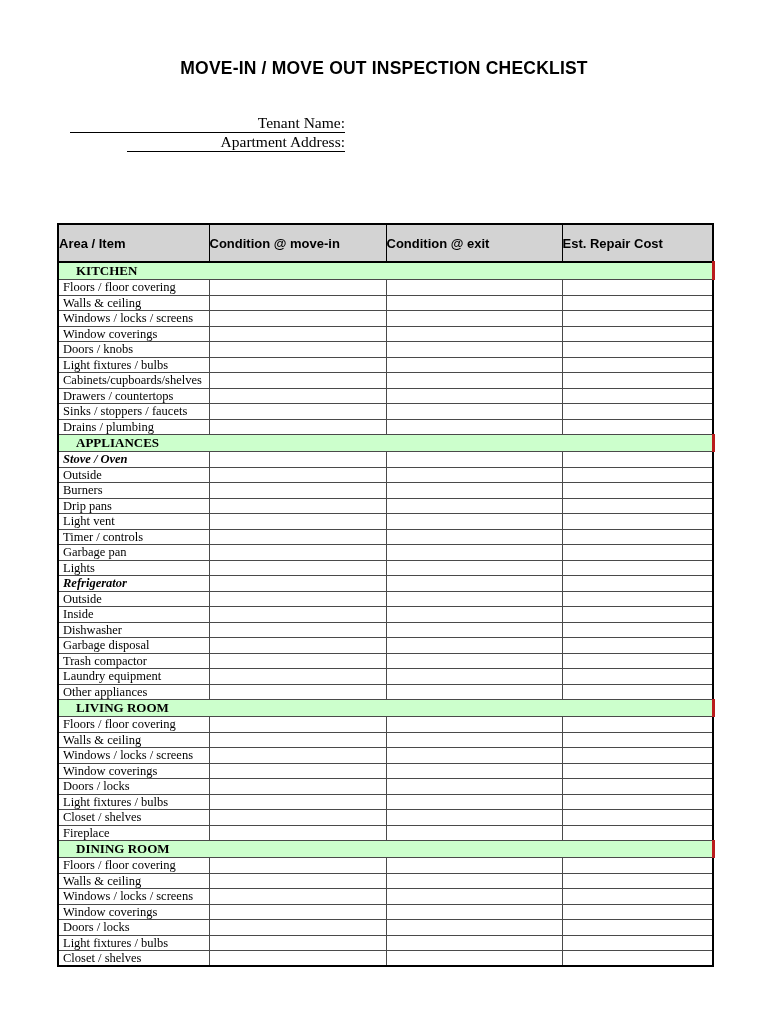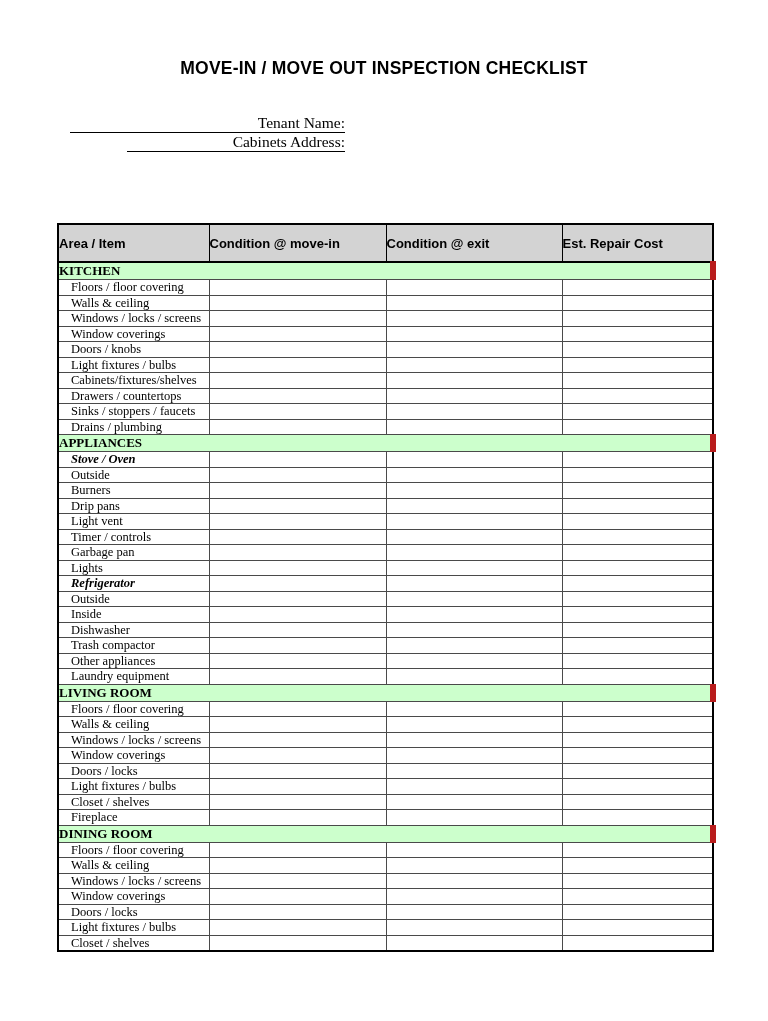--- a/index.html
+++ b/index.html
@@ -81,49 +81,49 @@
     height: 15.5px;
     border: 1px solid #4a4a4a;
     vertical-align: middle;
     overflow: hidden;
   }
   tr.section-row td {
     background: var(--section-bg, #ccffcc);
     font-family: "Liberation Serif", serif;
     font-weight: bold;
     font-size: 13px;
-    padding-left: 0;
+    padding-left: 17px;
     border-left: 1px solid #000;
-    border-right: 6px solid #b91c1c;
+    border-right: 3px solid #b91c1c;
   }
   td.item-label {
     font-family: "Liberation Serif", serif;
     font-size: 12.5px;
-    padding-left: 12px;
+    padding-left: 4px;
     line-height: 14px;
     white-space: nowrap;
   }
   td.item-label.subhead { font-weight: bold; font-style: italic; }
   td.item-label.indent { }
   td.fill-cell { background: #fff; cursor: text; }
 </style>
 </head>
 <body>
 
 <div class="page">
 
   <div class="doc-title">MOVE-IN / MOVE OUT INSPECTION CHECKLIST</div>
 
   <div class="form-block">
     <div class="form-row">
       <span class="form-label">Tenant Name:</span>
       <span class="form-line"></span>
     </div>
     <div class="form-row">
-      <span class="form-label">Cabinets Address:</span>
+      <span class="form-label">Apartment Address:</span>
       <span class="form-line"></span>
     </div>
   </div>
 
   <table class="checklist-table">
     <colgroup>
       <col class="c1">
         <col class="c2">
         <col class="c3">
         <col class="c4">
@@ -170,21 +170,21 @@
           <td class="fill-cell"></td>
           <td class="fill-cell"></td>
         </tr>
         <tr>
           <td class="item-label normal">Light fixtures / bulbs</td>
           <td class="fill-cell"></td>
           <td class="fill-cell"></td>
           <td class="fill-cell"></td>
         </tr>
         <tr>
-          <td class="item-label normal">Cabinets/fixtures/shelves</td>
+          <td class="item-label normal">Cabinets/cupboards/shelves</td>
           <td class="fill-cell"></td>
           <td class="fill-cell"></td>
           <td class="fill-cell"></td>
         </tr>
         <tr>
           <td class="item-label normal">Drawers / countertops</td>
           <td class="fill-cell"></td>
           <td class="fill-cell"></td>
           <td class="fill-cell"></td>
         </tr>
@@ -269,33 +269,39 @@
           <td class="fill-cell"></td>
           <td class="fill-cell"></td>
         </tr>
         <tr>
           <td class="item-label normal">Dishwasher</td>
           <td class="fill-cell"></td>
           <td class="fill-cell"></td>
           <td class="fill-cell"></td>
         </tr>
         <tr>
+          <td class="item-label normal">Garbage disposal</td>
+          <td class="fill-cell"></td>
+          <td class="fill-cell"></td>
+          <td class="fill-cell"></td>
+        </tr>
+        <tr>
           <td class="item-label normal">Trash compactor</td>
           <td class="fill-cell"></td>
           <td class="fill-cell"></td>
           <td class="fill-cell"></td>
         </tr>
         <tr>
+          <td class="item-label normal">Laundry equipment</td>
+          <td class="fill-cell"></td>
+          <td class="fill-cell"></td>
+          <td class="fill-cell"></td>
+        </tr>
+        <tr>
           <td class="item-label normal">Other appliances</td>
-          <td class="fill-cell"></td>
-          <td class="fill-cell"></td>
-          <td class="fill-cell"></td>
-        </tr>
-        <tr>
-          <td class="item-label normal">Laundry equipment</td>
           <td class="fill-cell"></td>
           <td class="fill-cell"></td>
           <td class="fill-cell"></td>
         </tr>
         <tr class="section-row">
           <td colspan="4">LIVING ROOM</td>
         </tr>
         <tr>
           <td class="item-label normal">Floors / floor covering</td>
           <td class="fill-cell"></td>

